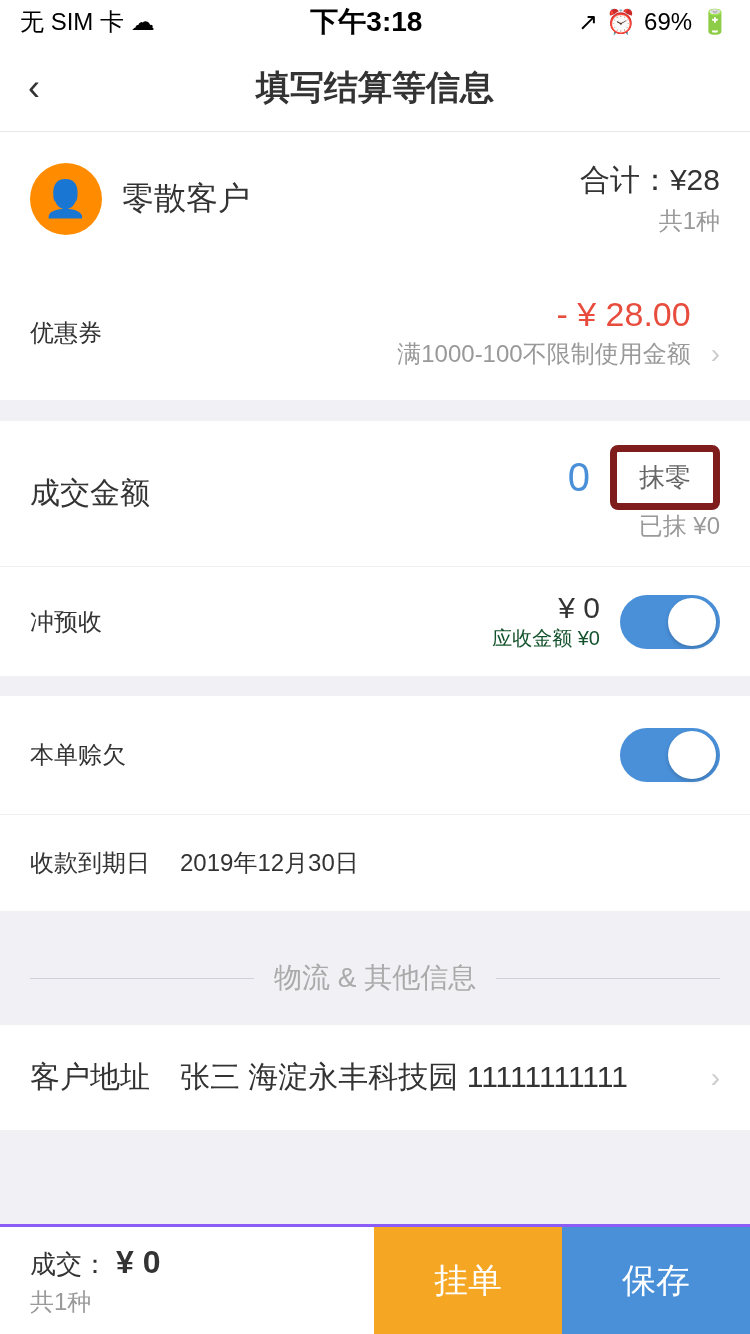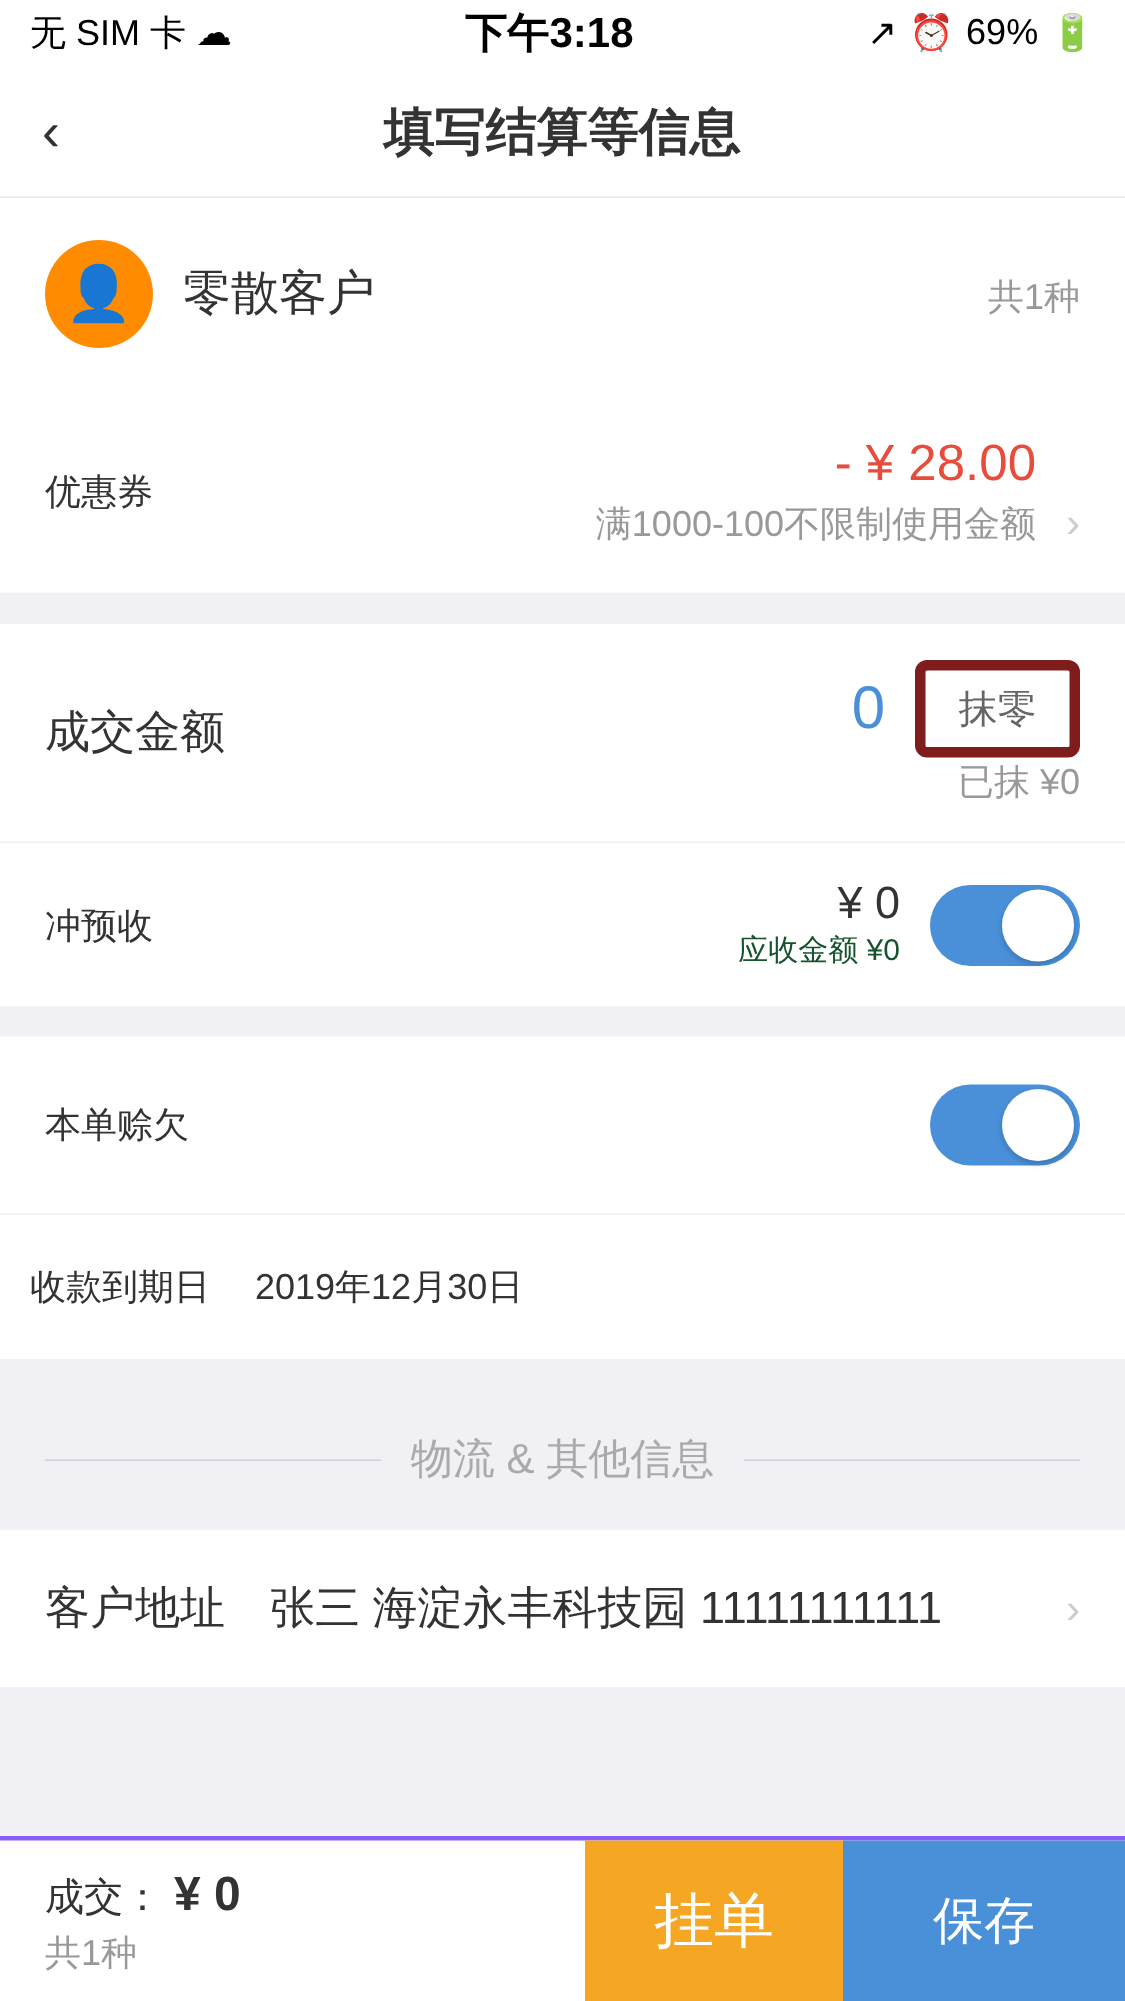--- a/index.html
+++ b/index.html
@@ -165,21 +165,21 @@
       padding: 32px 30px;
       display: flex;
       align-items: center;
       justify-content: space-between;
       border-bottom: 1px solid #f0f0f0;
     }
 
     
     .due-row {
       background: #fff;
-      padding: 32px 20px;
+      padding: 32px 30px;
       display: flex;
       align-items: center;
       gap: 30px;
     }
 
     
     .logistics-section {
       background: #f0f0f5;
       padding: 28px 30px;
       display: flex;
@@ -231,24 +231,24 @@
       display: flex;
       flex-direction: column;
       justify-content: center;
       padding: 0 30px;
     }
     .bottom-deal { font-size: 26px; color: #333; }
     .bottom-amount { font-size: 32px; color: #333; font-weight: 600; }
     .bottom-count { font-size: 24px; color: #999; margin-top: 4px; }
     .bottom-left-text { display: flex; align-items: baseline; gap: 8px; }
     .btn-hang {
-      width: 172px;
+      width: 188px;
       background: #f5a623;
       border: none;
-      font-size: 40px;
+      font-size: 34px;
       color: #fff;
       cursor: pointer;
       display: flex;
       align-items: center;
       justify-content: center;
     }
     .btn-save {
       width: 188px;
       background: #4a90d9;
       border: none;
@@ -284,20 +284,21 @@
 <div class="content">
 
   <div class="customer-row">
     <div class="customer-left">
       <div class="customer-avatar">
         <span>👤</span>
       </div>
       <div class="customer-name">零散客户</div>
     </div>
     <div class="customer-right">
+      <div class="customer-total">合计：¥28</div>
       <div class="customer-count">共1种</div>
     </div>
   </div>
 
   <div class="row-item">
     <div class="row-label">优惠券</div>
     <div class="row-right-inline">
       <div class="row-right">
         <div class="row-value-red">- ¥ 28.00</div>
         <div class="row-sub">满1000-100不限制使用金额</div>

